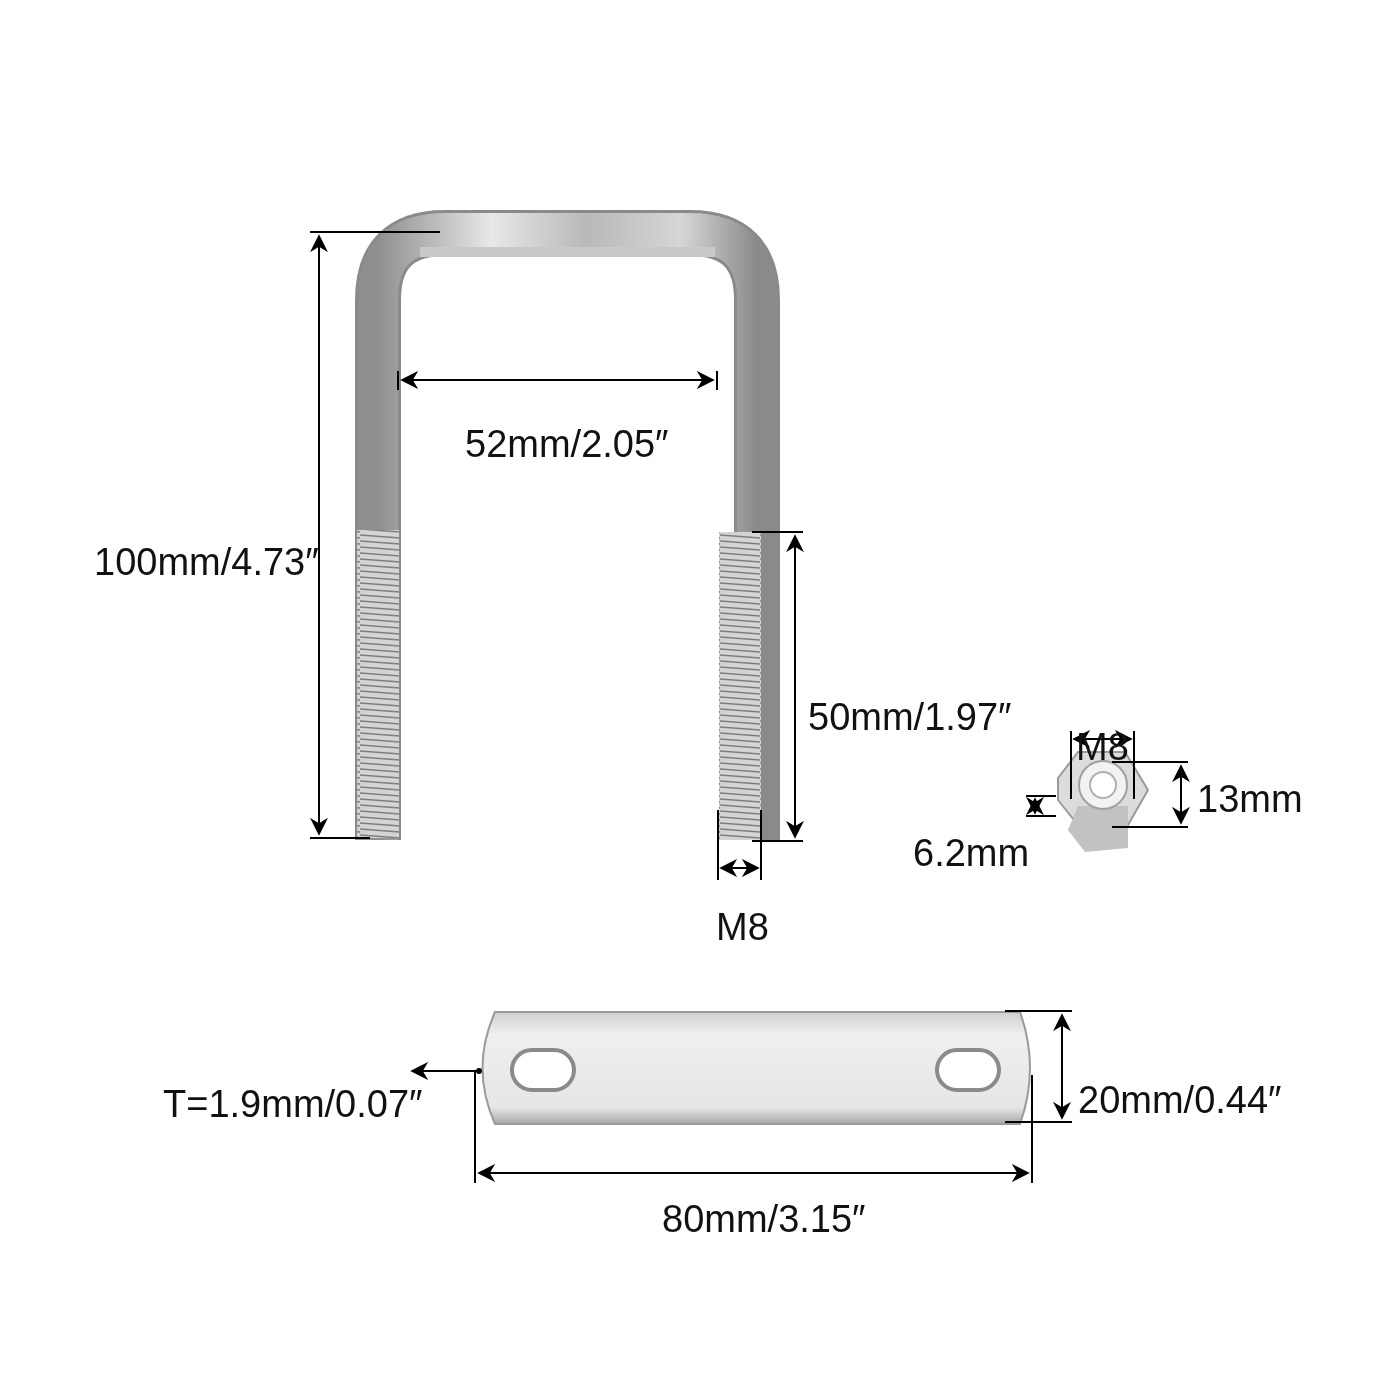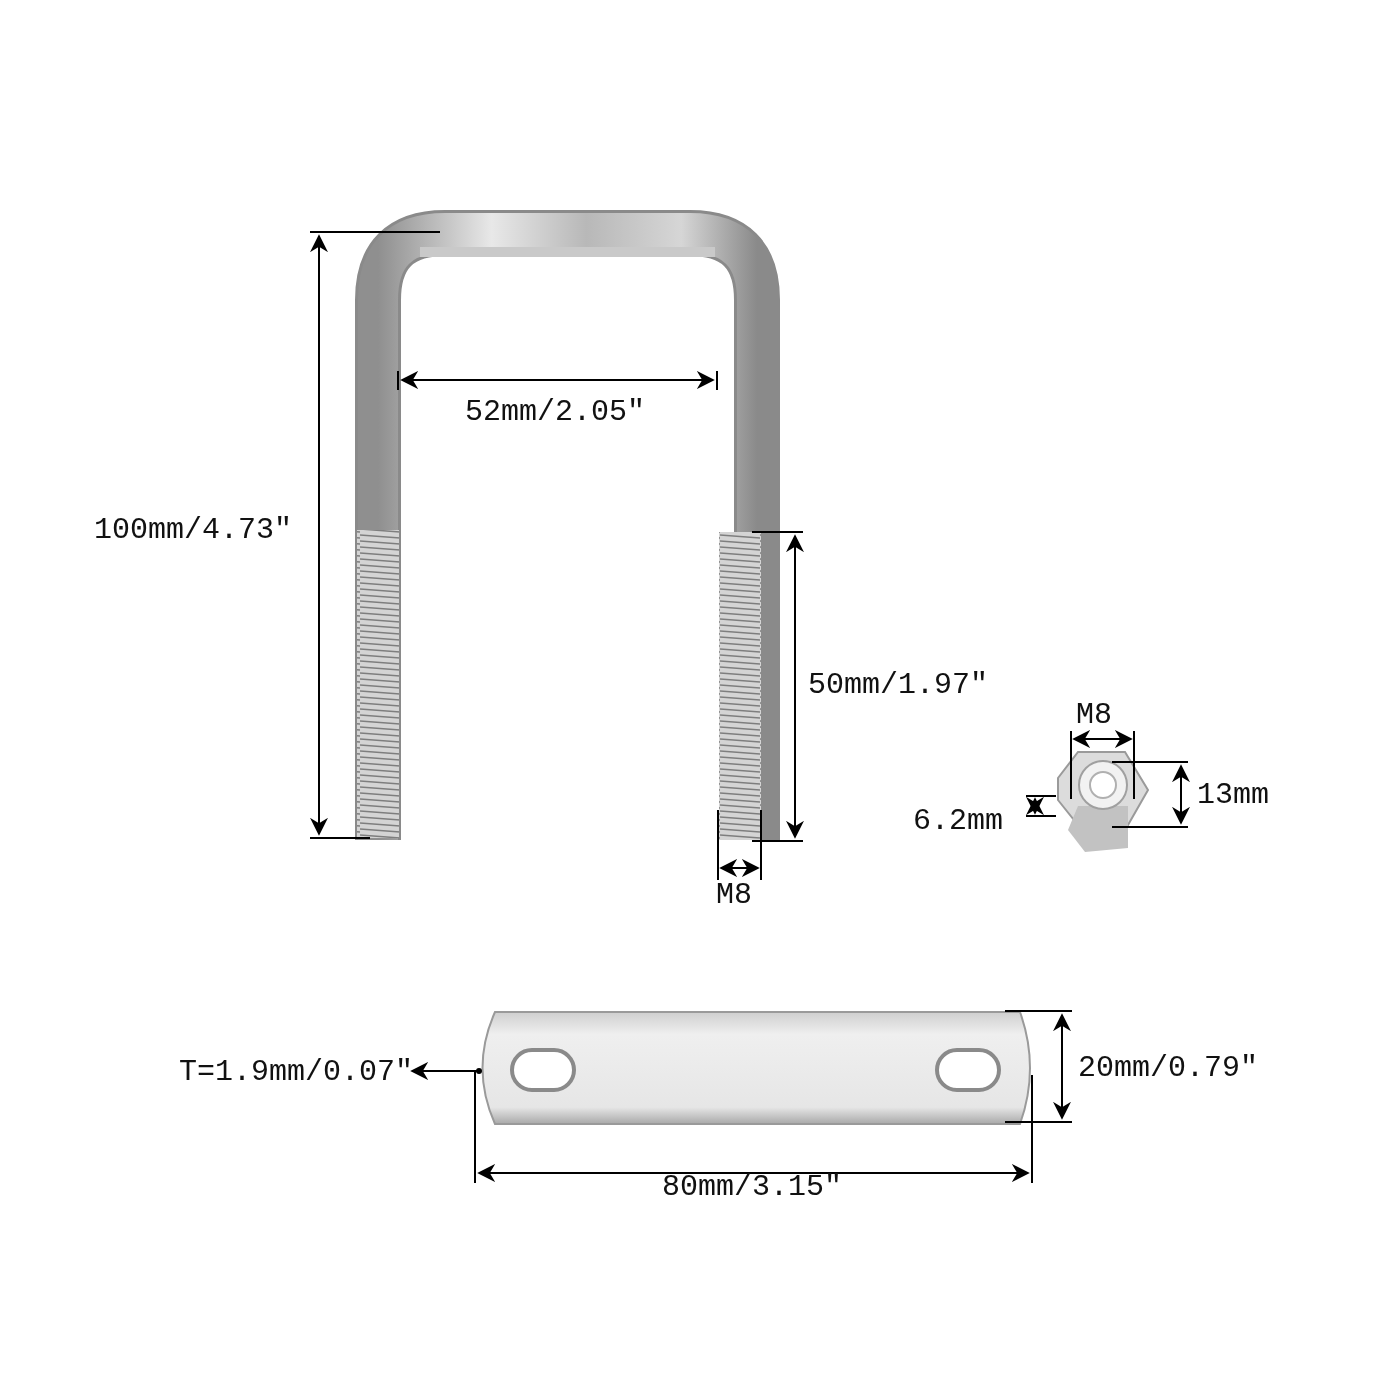--- a/index.html
+++ b/index.html
@@ -1,20 +1,20 @@
 <!DOCTYPE html>
 <html><head>
 <meta charset="utf-8">
 <style>
   html, body { margin: 0; padding: 0; background: #ffffff; }
   body { width: 1400px; height: 1400px; position: relative; overflow: hidden;
          font-family: "Liberation Sans", sans-serif; }
   svg { position: absolute; left: 0; top: 0; }
-  .label { position: absolute; font-family: Liberation Mono, monospace;
-           font-size: 30px; color: #111; white-space: nowrap; line-height: 1; }
+  .label { position: absolute; font-family: Liberation Sans, sans-serif;
+           font-size: 38px; color: #111; white-space: nowrap; line-height: 1; margin-top: 28px; }
 </style>
 </head>
 <body>
 
 <svg width="1400" height="1400" viewBox="0 0 1400 1400">
   <defs>
     <linearGradient id="rodV" x1="0" x2="1" y1="0" y2="0">
       <stop offset="0" stop-color="#8f8f8f"></stop>
       <stop offset="0.3" stop-color="#e8e8e8"></stop>
       <stop offset="0.55" stop-color="#b8b8b8"></stop>
@@ -105,16 +105,16 @@
   </g>
   <circle cx="479" cy="1071" r="3" fill="#000"></circle>
 </svg>
 
 <div class="label" style="left:94px; top:515px;">100mm/4.73″</div>
 <div class="label" style="left:465px; top:397px;">52mm/2.05″</div>
 <div class="label" style="left:808px; top:670px;">50mm/1.97″</div>
 <div class="label" style="left:716px; top:880px;">M8</div>
 <div class="label" style="left:1076px; top:700px;">M8</div>
 <div class="label" style="left:913px; top:806px;">6.2mm</div>
-<div class="label" style="left:1197px; top:780px;">13mm</div>
-<div class="label" style="left:179px; top:1057px;">T=1.9mm/0.07″</div>
-<div class="label" style="left:1078px; top:1053px;">20mm/0.79″</div>
+<div class="label" style="left:1197px; top:752px;">13mm</div>
+<div class="label" style="left:163px; top:1057px;">T=1.9mm/0.07″</div>
+<div class="label" style="left:1078px; top:1053px;">20mm/0.44″</div>
 <div class="label" style="left:662px; top:1172px;">80mm/3.15″</div>
 
 </body></html>

